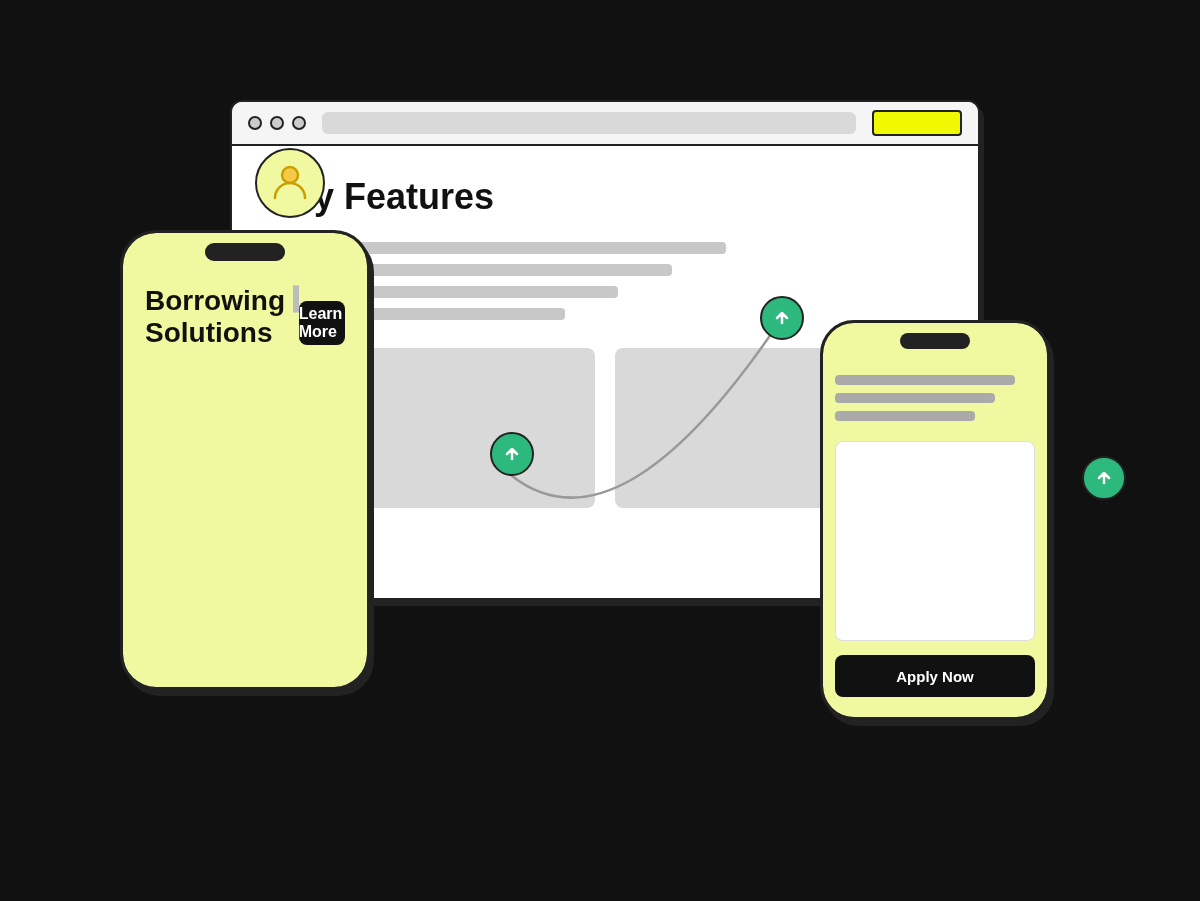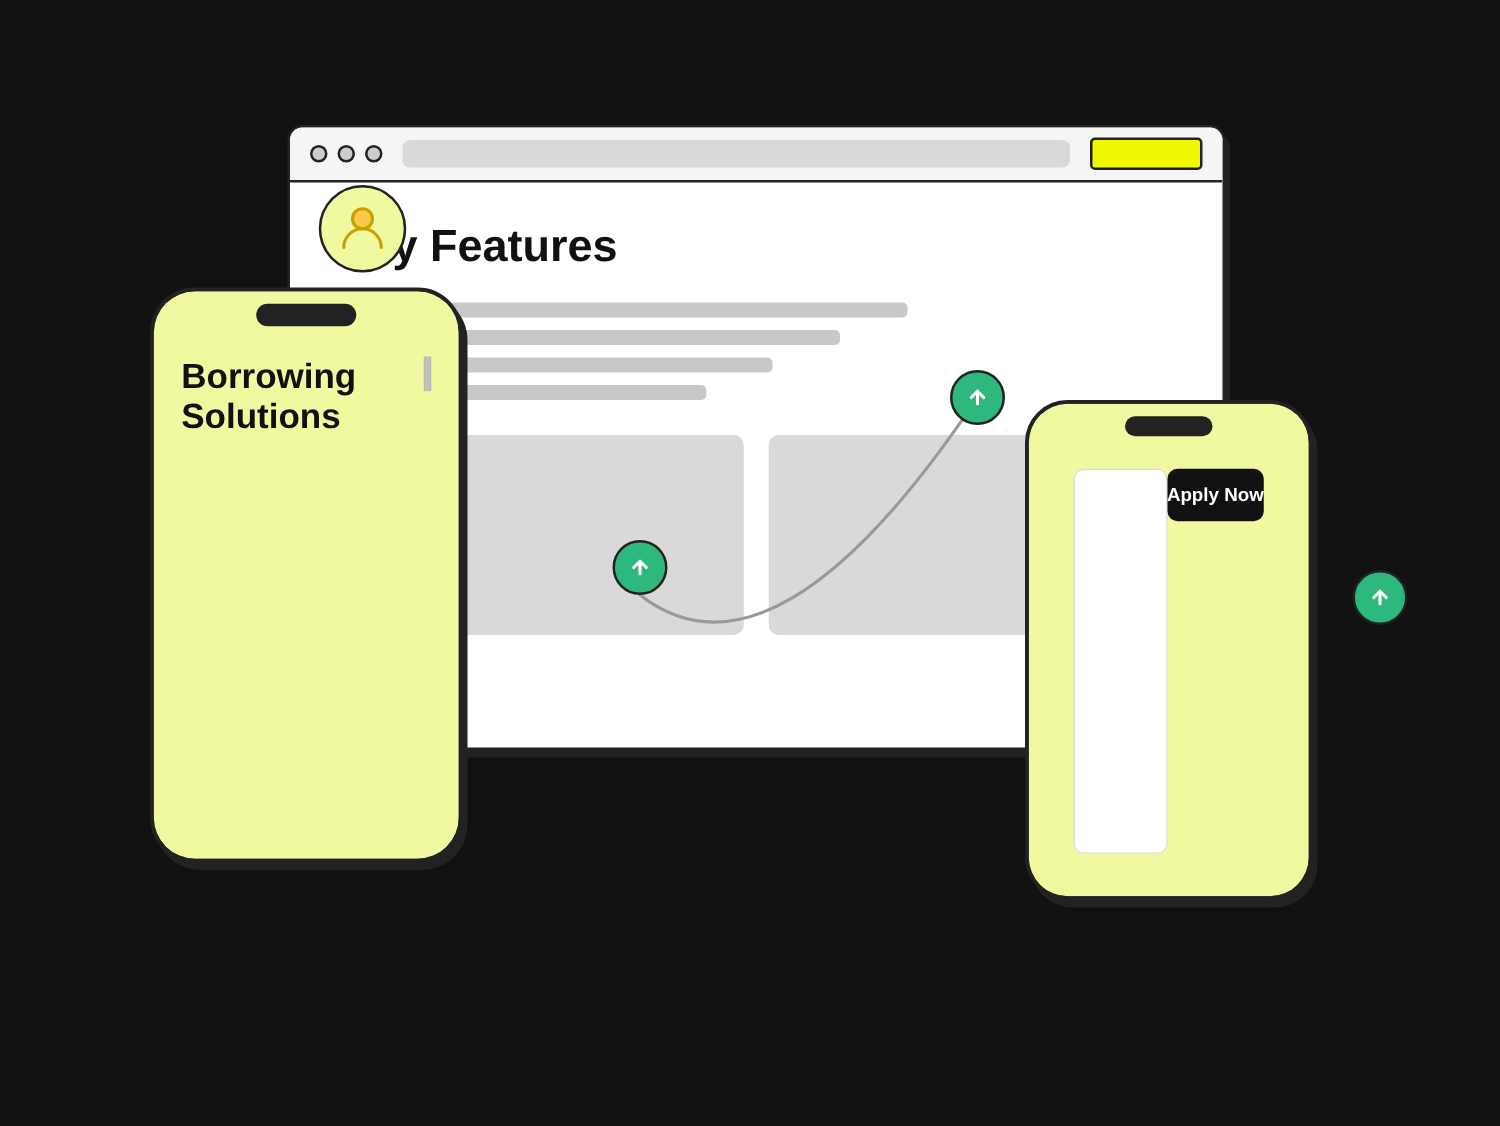--- a/index.html
+++ b/index.html
@@ -202,22 +202,22 @@
       border-radius: 10px;
       z-index: 10;
     }
 
     .phone-screen-right {
       position: absolute;
       top: 0; left: 0; right: 0; bottom: 0;
       background: #f0f8a0;
       border-radius: 31px;
       display: flex;
-      flex-direction: row;
-      padding: 52px 36px 20px;
+      flex-direction: column;
+      padding: 52px 12px 20px;
     }
 
     .phone-right-lines {
       display: flex;
       flex-direction: column;
       gap: 8px;
       margin-bottom: 20px;
     }
 
     .phone-right-line {
@@ -342,20 +342,21 @@
     </span>
   </div>
 
   <div class="phone-left">
     <div class="phone-notch"></div>
     <div class="phone-screen-left">
       <div class="phone-heading">Borrowing Solutions</div>
       <div class="phone-input-bar"></div>
       <div class="phone-input-bar"></div>
       <div class="phone-input-bar"></div>
+      <div class="phone-btn-black">Learn More</div>
     </div>
   </div>
 
   <div class="phone-right">
     <div class="phone-notch-right"></div>
     <div class="phone-screen-right">
       <div class="phone-right-lines">
         <div class="phone-right-line r1"></div>
         <div class="phone-right-line r2"></div>
         <div class="phone-right-line r3"></div>

